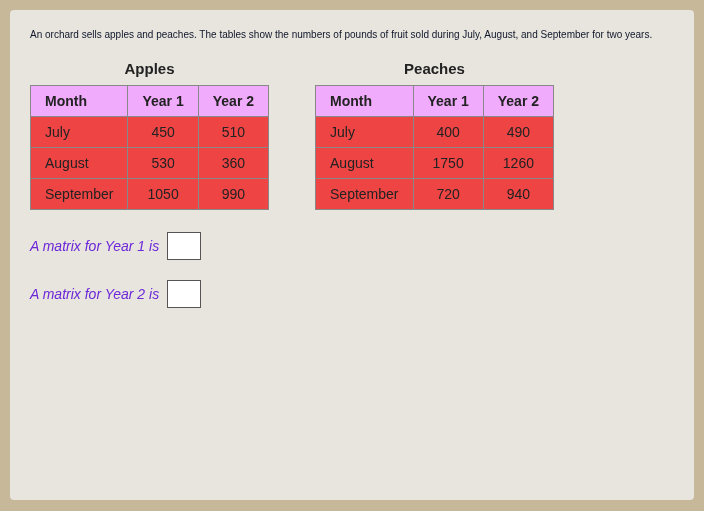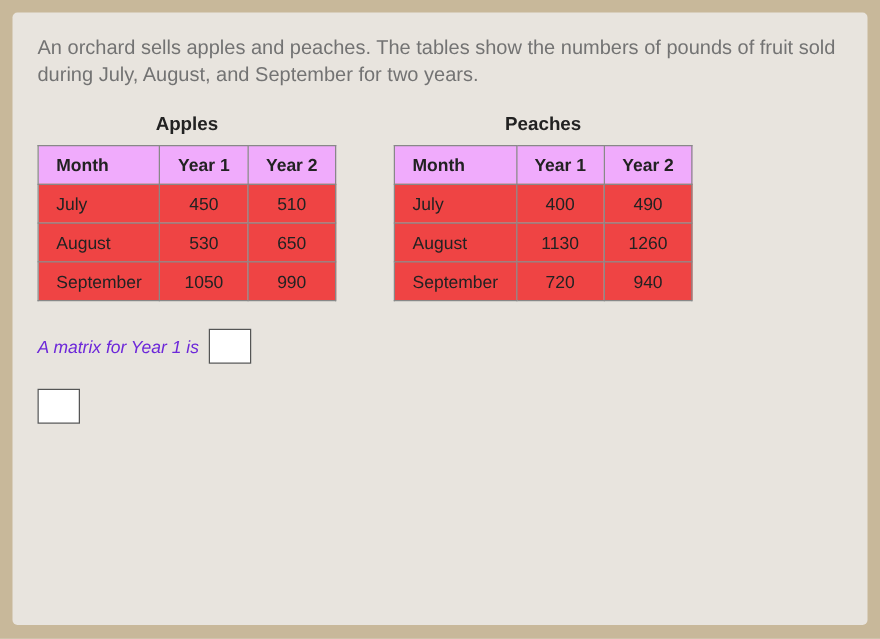--- a/index.html
+++ b/index.html
@@ -19,22 +19,22 @@
 
     .main-container {
       background-color: #e8e4de;
       margin: 10px;
       padding: 18px 20px 20px 20px;
       border-radius: 4px;
       min-height: 490px;
     }
 
     .intro-text {
-      font-size: 16px;
-      color: #737373;
+      font-size: 10px;
+      color: #0f172a;
       margin-bottom: 18px;
       line-height: 1.4;
     }
 
     .tables-section {
       display: flex;
       flex-direction: row;
       gap: 46px;
       margin-bottom: 22px;
     }
@@ -145,21 +145,21 @@
         </thead>
         <tbody>
           <tr>
             <td>July</td>
             <td class="number-cell">450</td>
             <td class="number-cell">510</td>
           </tr>
           <tr>
             <td>August</td>
             <td class="number-cell">530</td>
-            <td class="number-cell">650</td>
+            <td class="number-cell">360</td>
           </tr>
           <tr>
             <td>September</td>
             <td class="number-cell">1050</td>
             <td class="number-cell">990</td>
           </tr>
         </tbody>
       </table>
     </div>
 
@@ -174,37 +174,38 @@
           </tr>
         </thead>
         <tbody>
           <tr>
             <td>July</td>
             <td class="number-cell">400</td>
             <td class="number-cell">490</td>
           </tr>
           <tr>
             <td>August</td>
-            <td class="number-cell">1130</td>
+            <td class="number-cell">1750</td>
             <td class="number-cell">1260</td>
           </tr>
           <tr>
             <td>September</td>
             <td class="number-cell">720</td>
             <td class="number-cell">940</td>
           </tr>
         </tbody>
       </table>
     </div>
 
   </div>
 
 
   <div class="matrix-row">
     <span class="matrix-label">A matrix for Year 1 is</span>
     <div class="matrix-input-box"></div>
   </div>
 
   <div class="matrix-row">
+    <span class="matrix-label">A matrix for Year 2 is</span>
     <div class="matrix-input-box"></div>
   </div>
 
 </div>
 
 </body></html>

